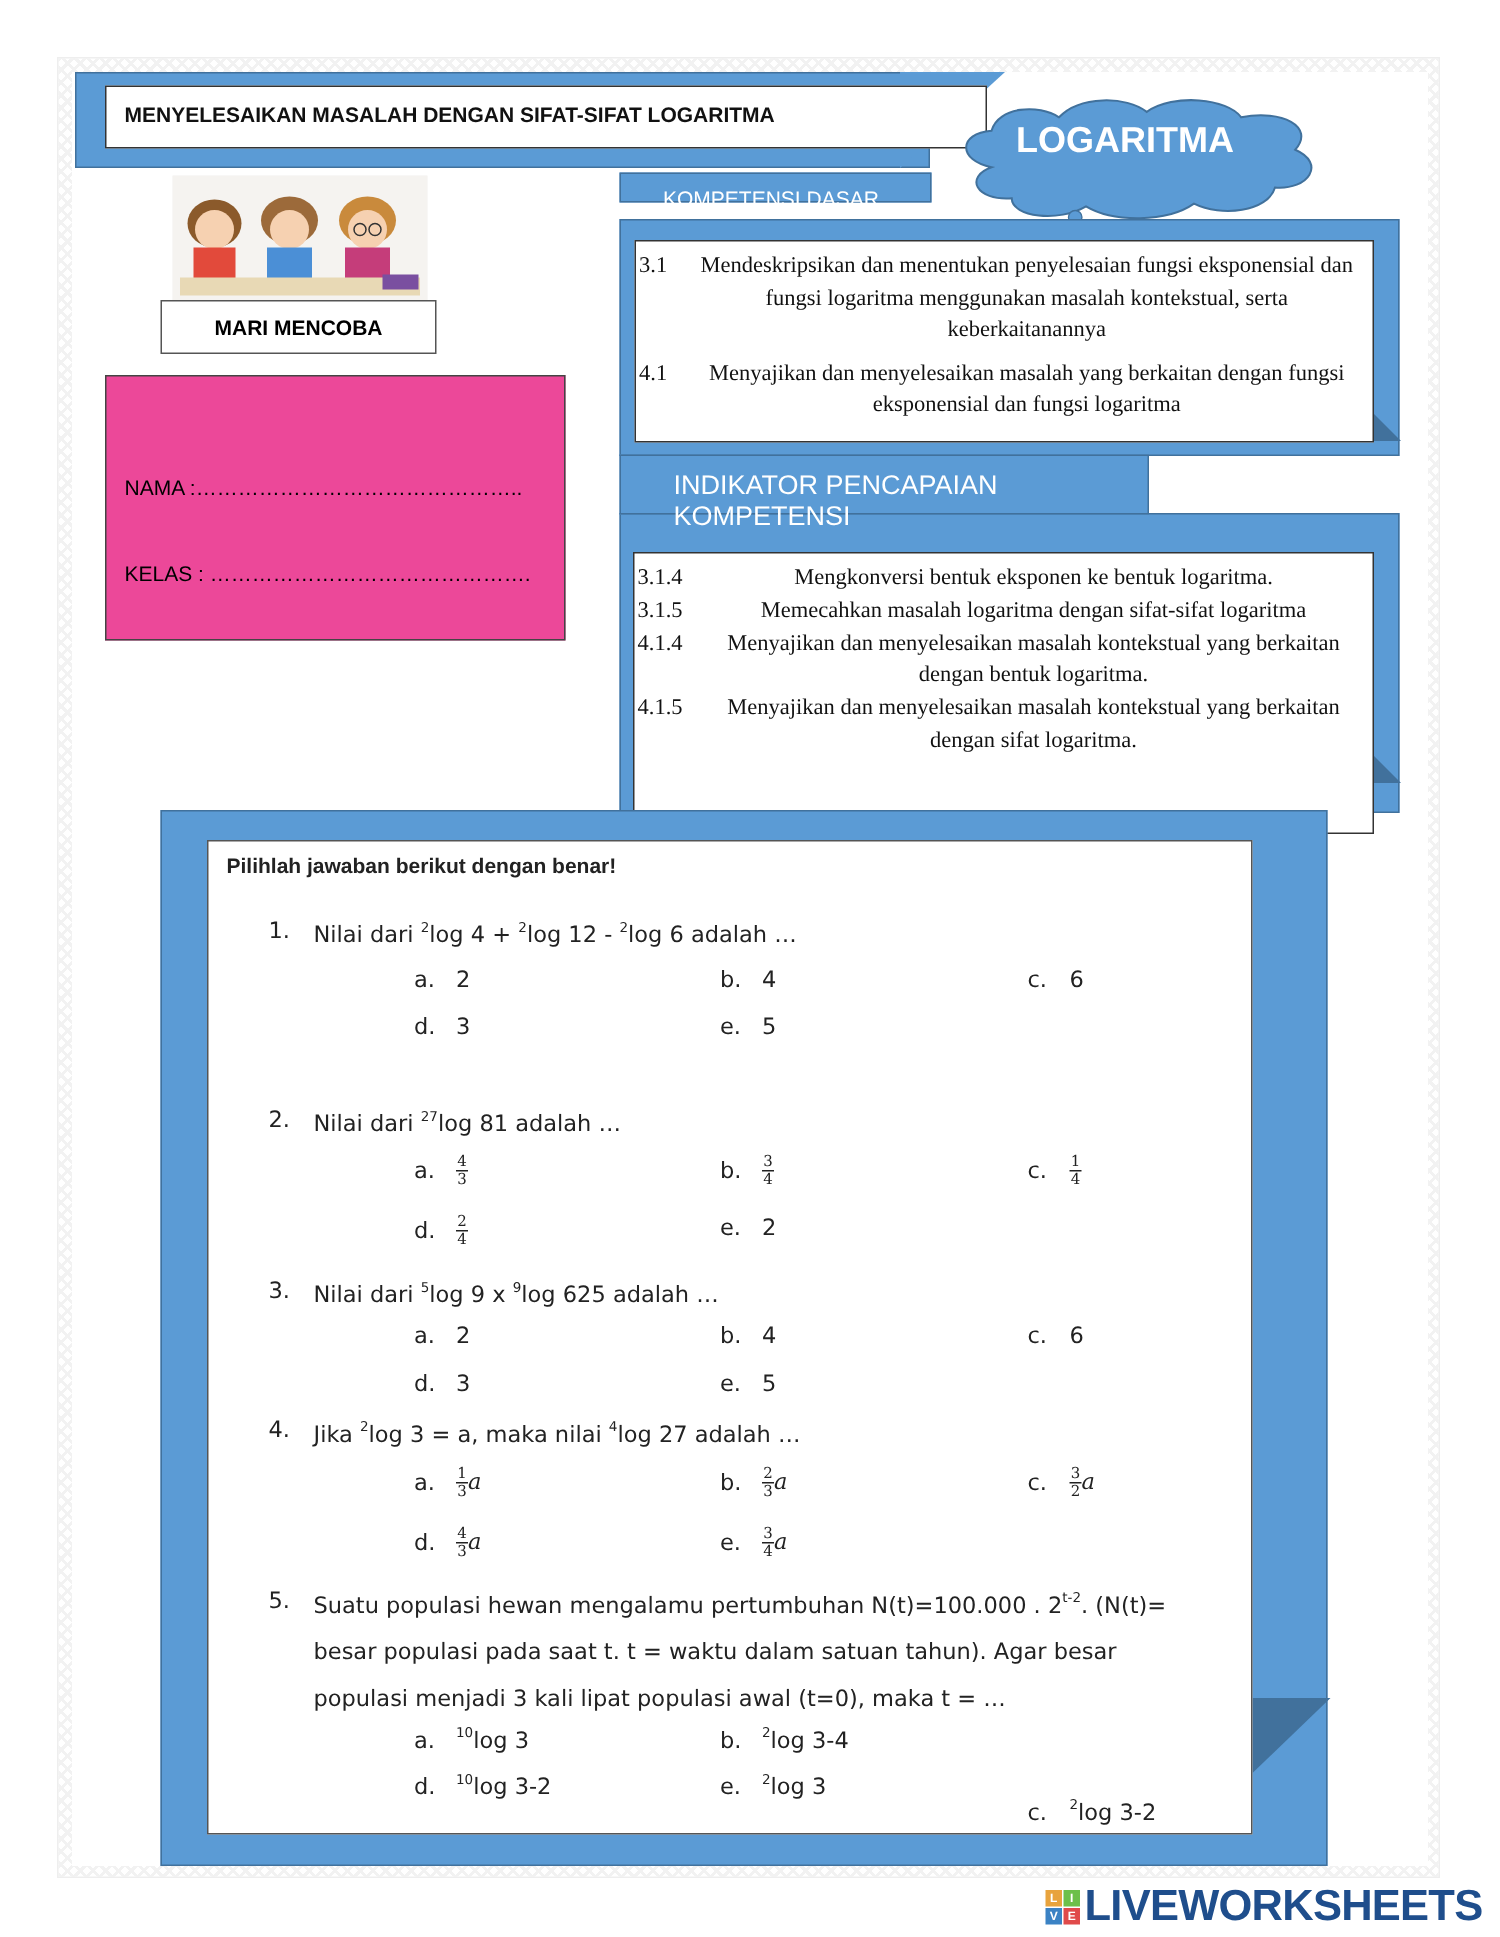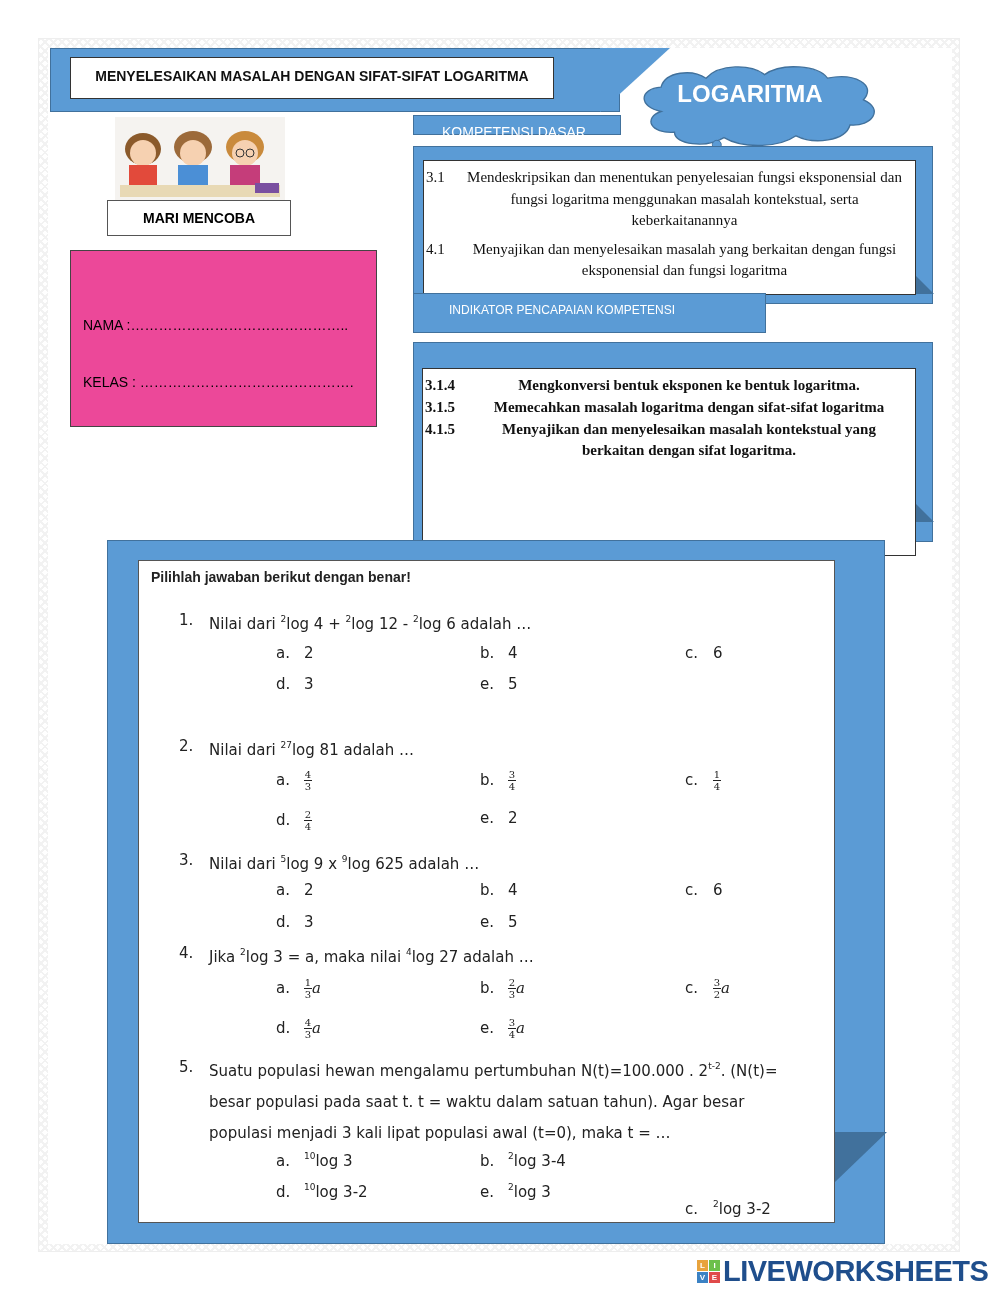--- a/index.html
+++ b/index.html
@@ -23,23 +23,23 @@
   
   .top-banner {
     position: absolute; left: 50px; top: 48px; width: 570px; height: 64px;
     background: #5b9bd5; border: 1px solid #41719c;
   }
   .top-banner-arrow {
     position: absolute; left: 600px; top: 48px; width: 0; height: 0;
     border-top: 64px solid #5b9bd5; border-right: 70px solid transparent;
   }
   .title-box {
-    position: absolute; left: 70px; top: 57px; width: 484px; height: 42px;
+    position: absolute; left: 70px; top: 57px; width: 588px; height: 42px;
     background: #fff; border: 1px solid #333;
-    font-weight: bold; font-size: 14px; padding: 10px 12px; color: #111; text-align: center;
+    font-weight: bold; font-size: 14px; padding: 10px 12px; color: #111;
   }
 
   
   .cloud {
     position: absolute; left: 620px; top: 62px; width: 280px; height: 90px;
   }
   .cloud-title {
     position: absolute; left: 620px; top: 80px; width: 260px; text-align: center;
     color: #fff; font-weight: bold; font-size: 24px;
   }
@@ -81,37 +81,37 @@
     background: #fff; border: 1px solid #333;
     font-family: "Liberation Serif", serif; font-size: 15px; color: #111;
     padding: 6px 6px 0 2px; line-height: 21.5px;
   }
   .item { display: flex; }
   .item .num { flex: 0 0 auto; width: 34px; }
   .item .txt { flex: 1; text-align: center; }
 
   
   .ipk-tab {
-    position: absolute; left: 413px; top: 293px; width: 353px; height: 40px;
-    background: #5b9bd5; border: 1px solid #41719c; color: #fff; font-size: 12px;
+    position: absolute; left: 413px; top: 303px; width: 353px; height: 40px;
+    background: #5b9bd5; border: 1px solid #41719c; color: #fff; font-size: 18px;
     padding: 9px 0 0 35px;
   }
   .ipk-panel {
     position: absolute; left: 413px; top: 342px; width: 520px; height: 200px;
     background: #5b9bd5; border: 1px solid #41719c;
   }
   .ipk-fold {
     position: absolute; left: 912px; top: 500px; width: 0; height: 0;
     border-left: 22px solid #41719c; border-top: 22px solid transparent;
   }
   .ipk-box {
     position: absolute; left: 422px; top: 368px; width: 494px; height: 188px;
     background: #fff; border: 1px solid #333;
     font-family: "Liberation Serif", serif; font-size: 15px; color: #111;
-    padding: 6px 6px 0 2px; line-height: 21.8px; font-weight: bold;
+    padding: 6px 6px 0 2px; line-height: 21.8px;
   }
   .ipk-box .item .num { width: 44px; }
 
   
   .quiz-panel {
     position: absolute; left: 107px; top: 540px; width: 778px; height: 704px;
     background: #5b9bd5; border: 1px solid #41719c;
   }
   .quiz-fold {
     position: absolute; left: 835px; top: 1132px; width: 0; height: 0;
@@ -218,20 +218,24 @@
 <div class="ipk-box">
   <div class="item">
     <span class="num">3.1.4</span>
     <span class="txt">Mengkonversi bentuk eksponen ke bentuk logaritma.</span>
   </div>
   <div class="item">
     <span class="num">3.1.5</span>
     <span class="txt">Memecahkan masalah logaritma dengan sifat-sifat logaritma</span>
   </div>
   <div class="item">
+    <span class="num">4.1.4</span>
+    <span class="txt">Menyajikan   dan menyelesaikan masalah kontekstual yang berkaitan dengan bentuk logaritma.</span>
+  </div>
+  <div class="item">
     <span class="num">4.1.5</span>
     <span class="txt">Menyajikan dan menyelesaikan masalah kontekstual yang berkaitan dengan sifat logaritma.</span>
   </div>
 </div>
 
 <div class="quiz-panel"></div>
 <div class="quiz-fold"></div>
 <div class="quiz-box">
   <div class="quiz-instr">Pilihlah jawaban berikut dengan benar!</div>
 

